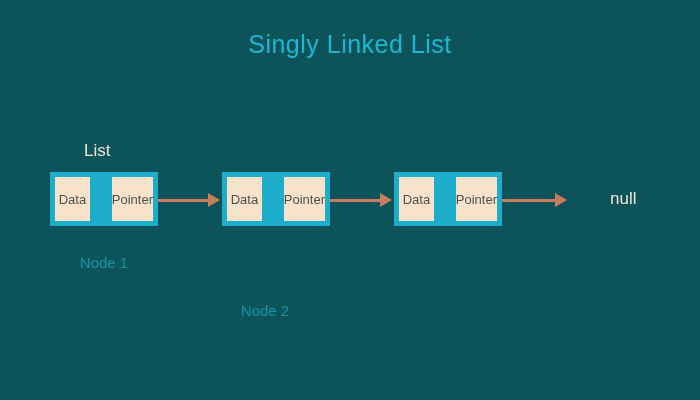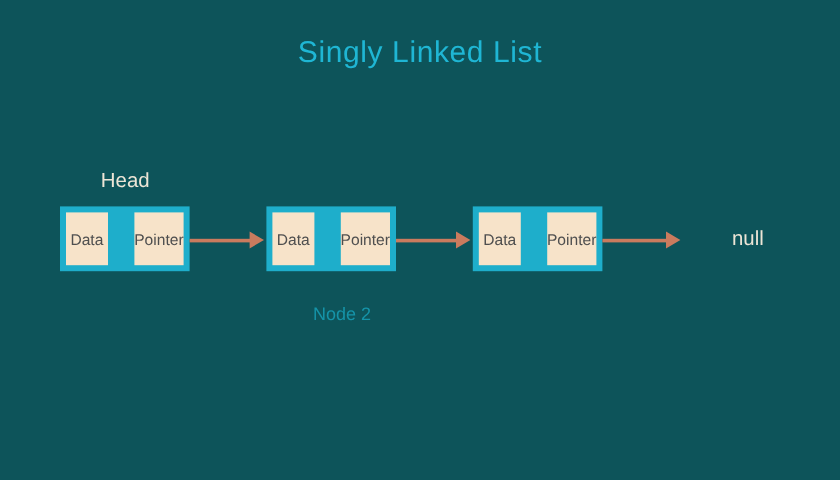--- a/index.html
+++ b/index.html
@@ -67,21 +67,21 @@
   .cell-pointer { flex: 1; }
   .node-label {
     position: absolute;
     top: 254px;
     width: 108px;
     text-align: center;
     font-size: 15px;
     color: var(--node-label, #1593a8);
   }
   .node-label-1 { left: 50px; }
-  .node-label-2 { left: 231px; }
+  .node-label-2 { left: 211px; margin-top: 48px; }
   .node-label-3 { left: 394px; }
   .arrow {
     position: absolute;
     top: 193px;
     height: 14px;
   }
   .arrow-1 { left: 158px; width: 62px; }
   .arrow-2 { left: 330px; width: 62px; }
   .arrow-3 { left: 502px; width: 65px; }
   .arrow::before {
@@ -105,26 +105,27 @@
     border-bottom: 7px solid transparent;
   }
 </style>
 </head>
 <body>
 
 <div class="canvas">
 
   <div class="diagram-title">Singly Linked List</div>
 
-  <div class="head-label">Head</div>
+  <div class="head-label">List</div>
 
   <div class="node node-1">
     <div class="cell cell-data">Data</div>
     <div class="cell cell-pointer">Pointer</div>
   </div>
+  <div class="node-label node-label-1">Node 1</div>
 
   <div class="arrow arrow-1"></div>
 
   <div class="node node-2">
     <div class="cell cell-data">Data</div>
     <div class="cell cell-pointer">Pointer</div>
   </div>
   <div class="node-label node-label-2">Node 2</div>
 
   <div class="arrow arrow-2"></div>

